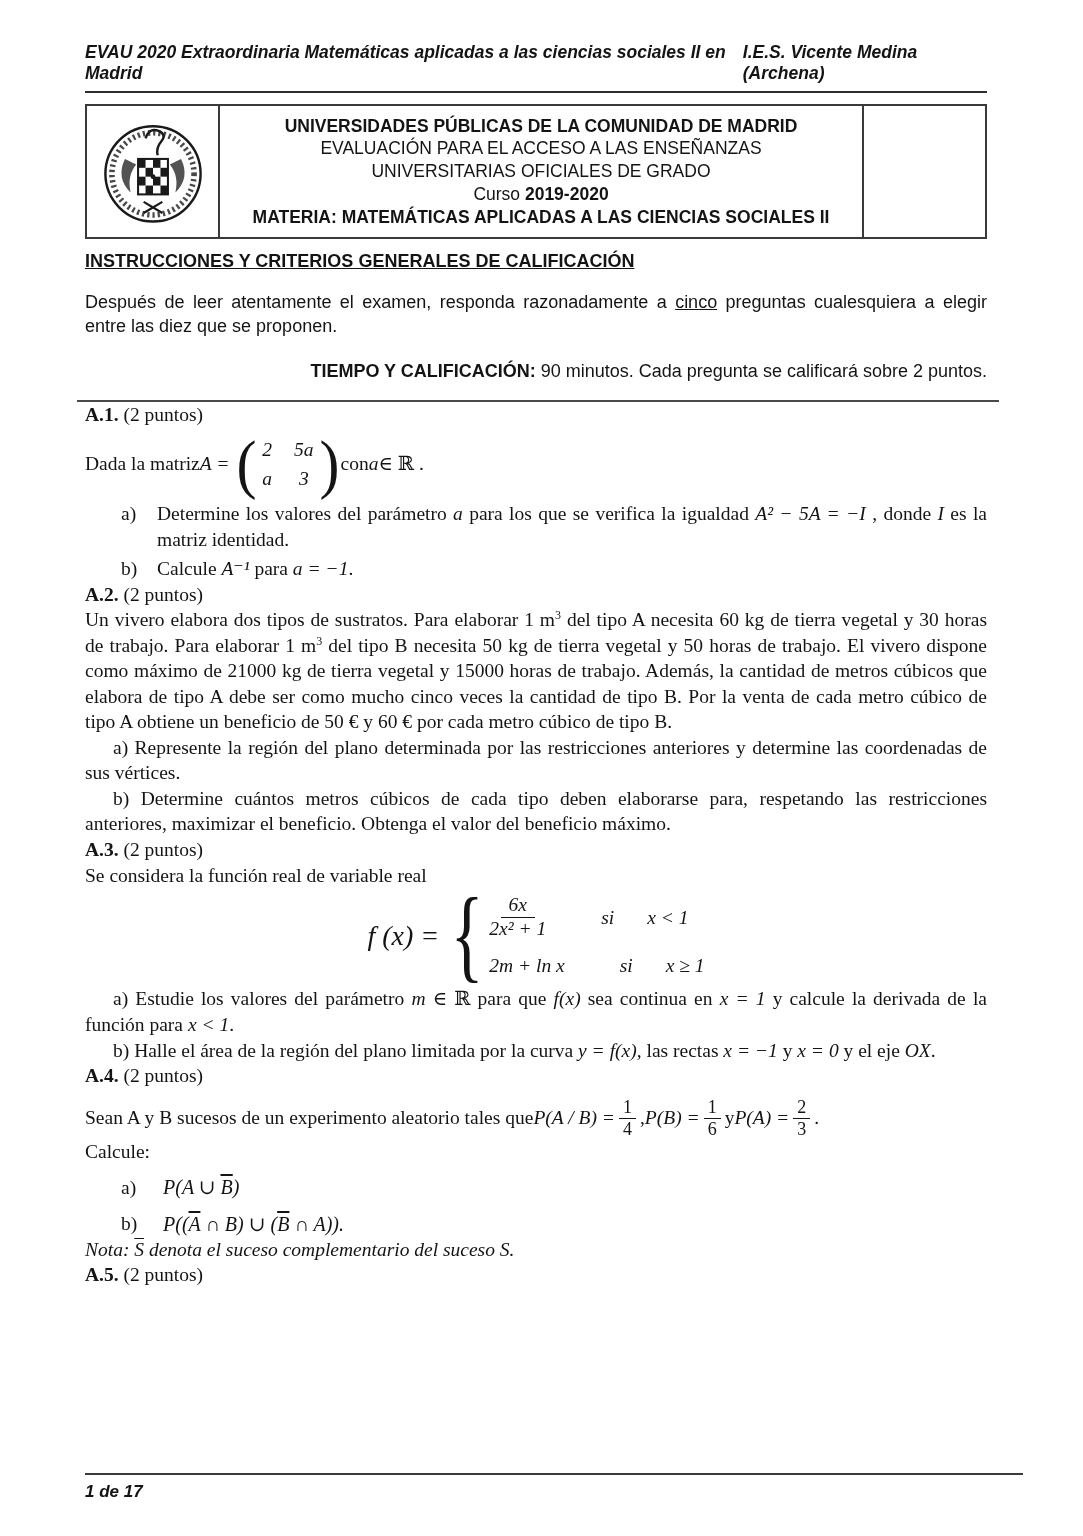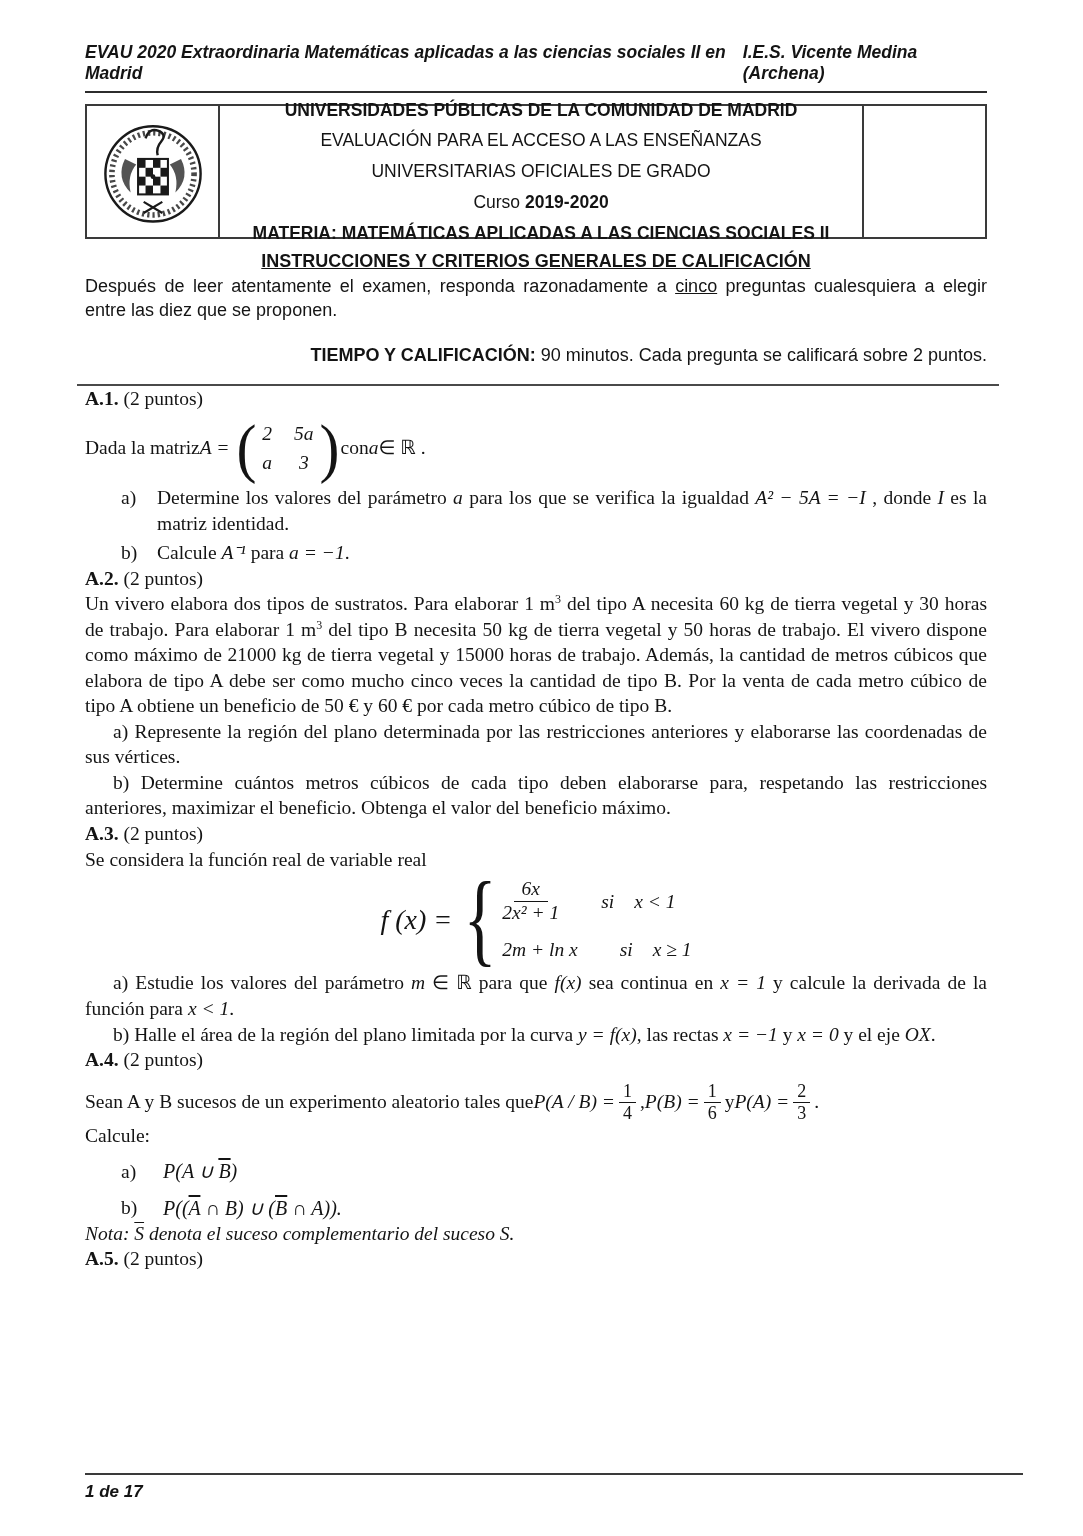--- a/index.html
+++ b/index.html
@@ -17,36 +17,36 @@
     font-style:italic; font-weight:bold; font-size:17.5px;
     border-bottom:2.5px solid #2c2c2c; padding-bottom:7px;
   }
 
   
   .header-table { display:flex; border:2.5px solid #3a3a3a; margin-top:11px; height:131px; }
   .cell-logo { width:131px; border-right:2px solid #3a3a3a; display:flex; align-items:center; justify-content:center; }
   .cell-main {
     flex:1; display:flex; flex-direction:column; justify-content:center; align-items:center;
     text-align:center; font-family:"Liberation Sans","DejaVu Sans",sans-serif;
-    font-size:17.5px; line-height:1.3; padding:2px 6px;gap:8px;
+    font-size:17.5px; line-height:1.3; padding:2px 6px;
   }
   .cell-right { width:121px; border-left:2px solid #3a3a3a; }
   .bold { font-weight:bold; }
   .und { text-decoration:underline; }
   .it { font-style:italic; }
 
   
   .instructions { margin-top:11px; font-family:"Liberation Sans","DejaVu Sans",sans-serif; font-size:18px; line-height:1.3; }
-  .instr-title { text-align:center; font-weight:bold; text-decoration:underline; margin-bottom:2px; }
+  .instr-title { text-align:left; font-weight:bold; text-decoration:underline; margin-bottom:18px; }
   .instr-p { margin:0; text-align:justify; }
   .tiempo { margin-top:22px; text-align:right; }
   .rule { border-top:2px solid #4a4a4a; margin:16px -12px 0 -8px; }
 
   
-  .q { font-size:19.5px; line-height:1.31;font-family:Liberation Serif, serif; }
+  .q { font-size:19.5px; line-height:1.31; }
   .q-head { margin:24px 0 0 0; }
   .q p { margin:0; }
   .just { text-align:justify; }
   .item-indent { text-indent:28px; text-align:justify; margin-top:1px; }
   .hang { display:flex; margin:4px 0 0 36px; text-align:justify; }
   .hang .lbl { flex:0 0 36px; }
   .hang .bdy { flex:1; }
 
   
   .matrix-line { display:flex; align-items:center; margin-top:4px; height:66px; }
@@ -58,21 +58,21 @@
   .mvar { font-style:italic; margin-right:6px; }
 
   
   sup.s3 { font-size:12px; vertical-align:super; line-height:0; }
 
   
   .piecewise { display:flex; justify-content:center; align-items:center; margin:6px 0 8px 0; }
   .pw-lhs { font-style:italic; font-size:28px; margin-right:4px; }
   .pw-brace { font-size:92px; font-weight:300; line-height:0.85; transform:scale(0.75,1.12); margin:0 0 4px 2px; }
   .pw-rows { display:flex; flex-direction:column; gap:12px; }
-  .pw-row { display:flex; align-items:center; }
+  .pw-row { display:flex; align-items:center;gap:13px; }
   .frac { display:inline-flex; flex-direction:column; align-items:center; line-height:1.15; font-style:italic; }
   .frac .fn { border-bottom:1.6px solid #141414; padding:0 8px 1px 8px; }
   .pw-si { font-style:italic; margin-left:42px; }
   .pw-cond { font-style:italic; margin-left:20px; }
 
   
   .formula-line { display:flex; align-items:center; margin-top:8px; white-space:nowrap; }
   .ifrac { display:inline-flex; flex-direction:column; align-items:center; font-size:18px; line-height:1.12; margin:0 4px; }
   .ifrac .fn { border-bottom:1.5px solid #141414; padding:0 4px 1px 4px; }
   .ov { text-decoration:overline; }
@@ -164,21 +164,21 @@
       </div>
       <div class="hang">
         <span class="lbl">b)</span>
         <span class="bdy"><span>Calcule </span><span class="it">A⁻¹</span><span> para </span><span class="it">a = −1</span><span>.</span></span>
       </div>
     </section>
 
     <section class="q">
       <p class="q-head"><span class="bold">A.2.</span><span> (2 puntos)</span></p>
       <p class="just"><span>Un vivero elabora dos tipos de sustratos. Para elaborar 1 m</span><sup class="s3">3</sup><span> del tipo A necesita 60 kg de tierra vegetal y 30 horas de trabajo. Para elaborar 1 m</span><sup class="s3">3</sup><span> del tipo B necesita 50 kg de tierra vegetal y 50 horas de trabajo. El vivero dispone como máximo de 21000 kg de tierra vegetal y 15000 horas de trabajo. Además, la cantidad de metros cúbicos que elabora de tipo A debe ser como mucho cinco veces la cantidad de tipo B. Por la venta de cada metro cúbico de tipo A obtiene un beneficio de 50 € y 60 € por cada metro cúbico de tipo B.</span></p>
-      <p class="item-indent">a) Represente la región del plano determinada por las restricciones anteriores y elaborarse las coordenadas de sus vértices.</p>
+      <p class="item-indent">a) Represente la región del plano determinada por las restricciones anteriores y determine las coordenadas de sus vértices.</p>
       <p class="item-indent">b) Determine cuántos metros cúbicos de cada tipo deben elaborarse para, respetando las restricciones anteriores, maximizar el beneficio. Obtenga el valor del beneficio máximo.</p>
     </section>
 
     <section class="q">
       <p class="q-head"><span class="bold">A.3.</span><span> (2 puntos)</span></p>
       <p>Se considera la función real de variable real</p>
       <div class="piecewise">
         <span class="pw-lhs">f (x) =</span>
         <span class="pw-brace">{</span>
         <span class="pw-rows">

